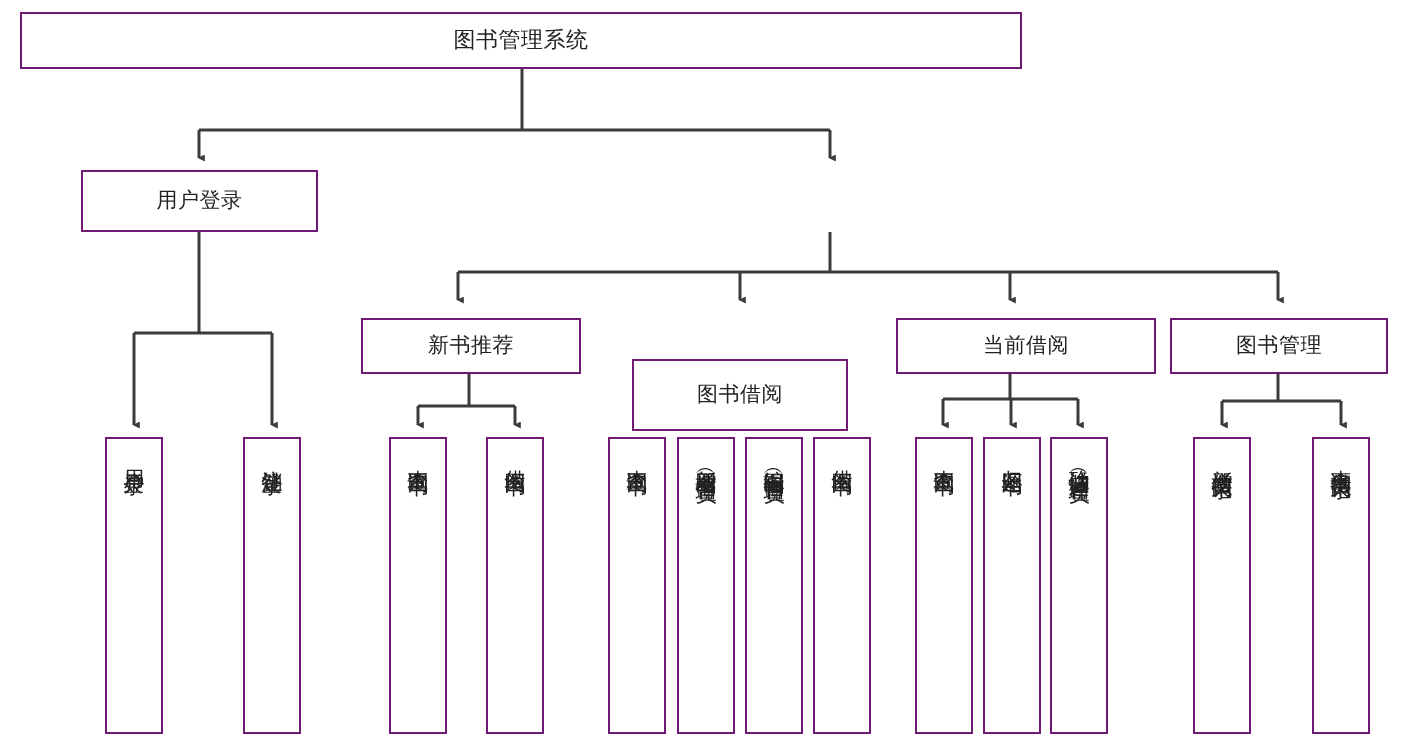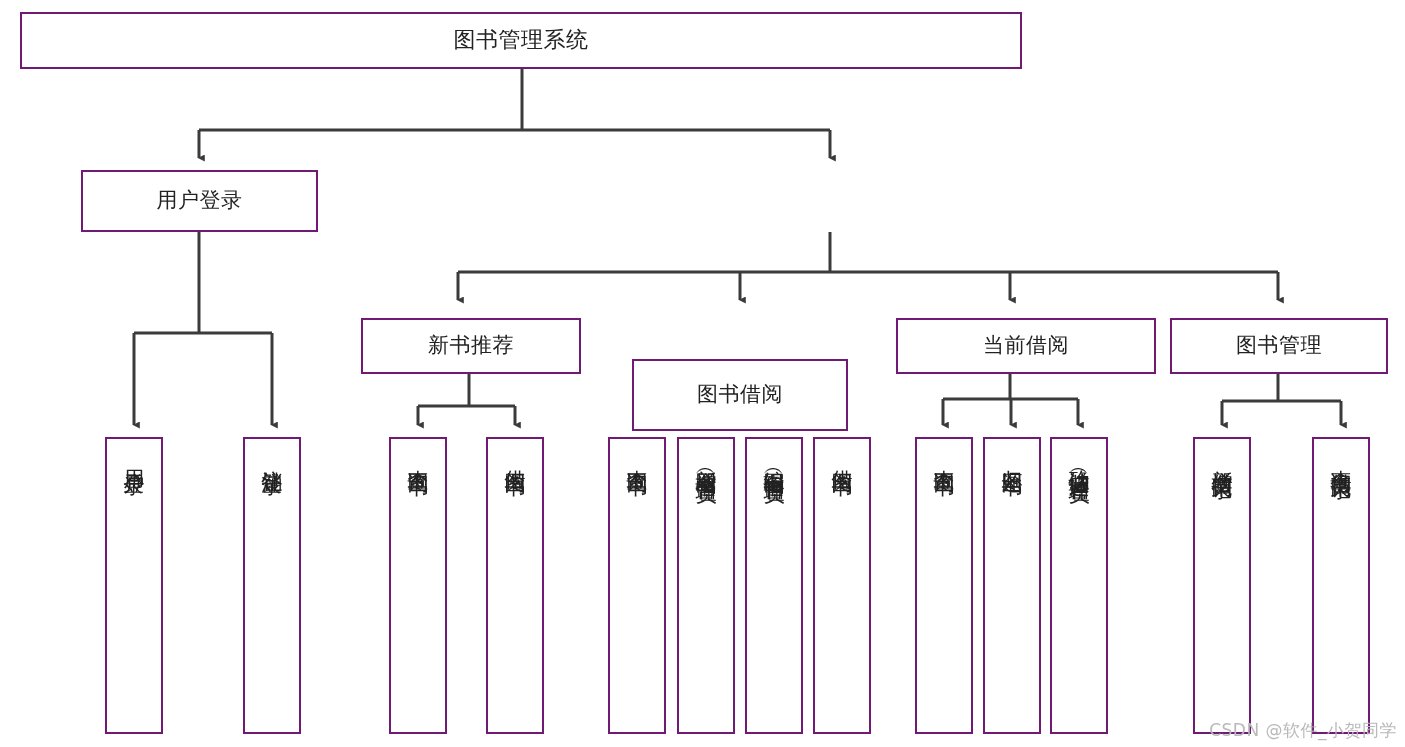--- a/index.html
+++ b/index.html
@@ -177,15 +177,14 @@
     <span class="label">确认归还（管理员）</span>
   </div>
 
   <div class="node leaf" style="left:1193px; top:437px; width:58px; height:297px;">
     <span class="label">新增借阅记录</span>
   </div>
   <div class="node leaf" style="left:1312px; top:437px; width:58px; height:297px;">
     <span class="label">查询借阅记录</span>
   </div>
 
-  <div class="watermark">CSDN @软件_小贺同学</div>
 
 </div>
 
 </body></html>

